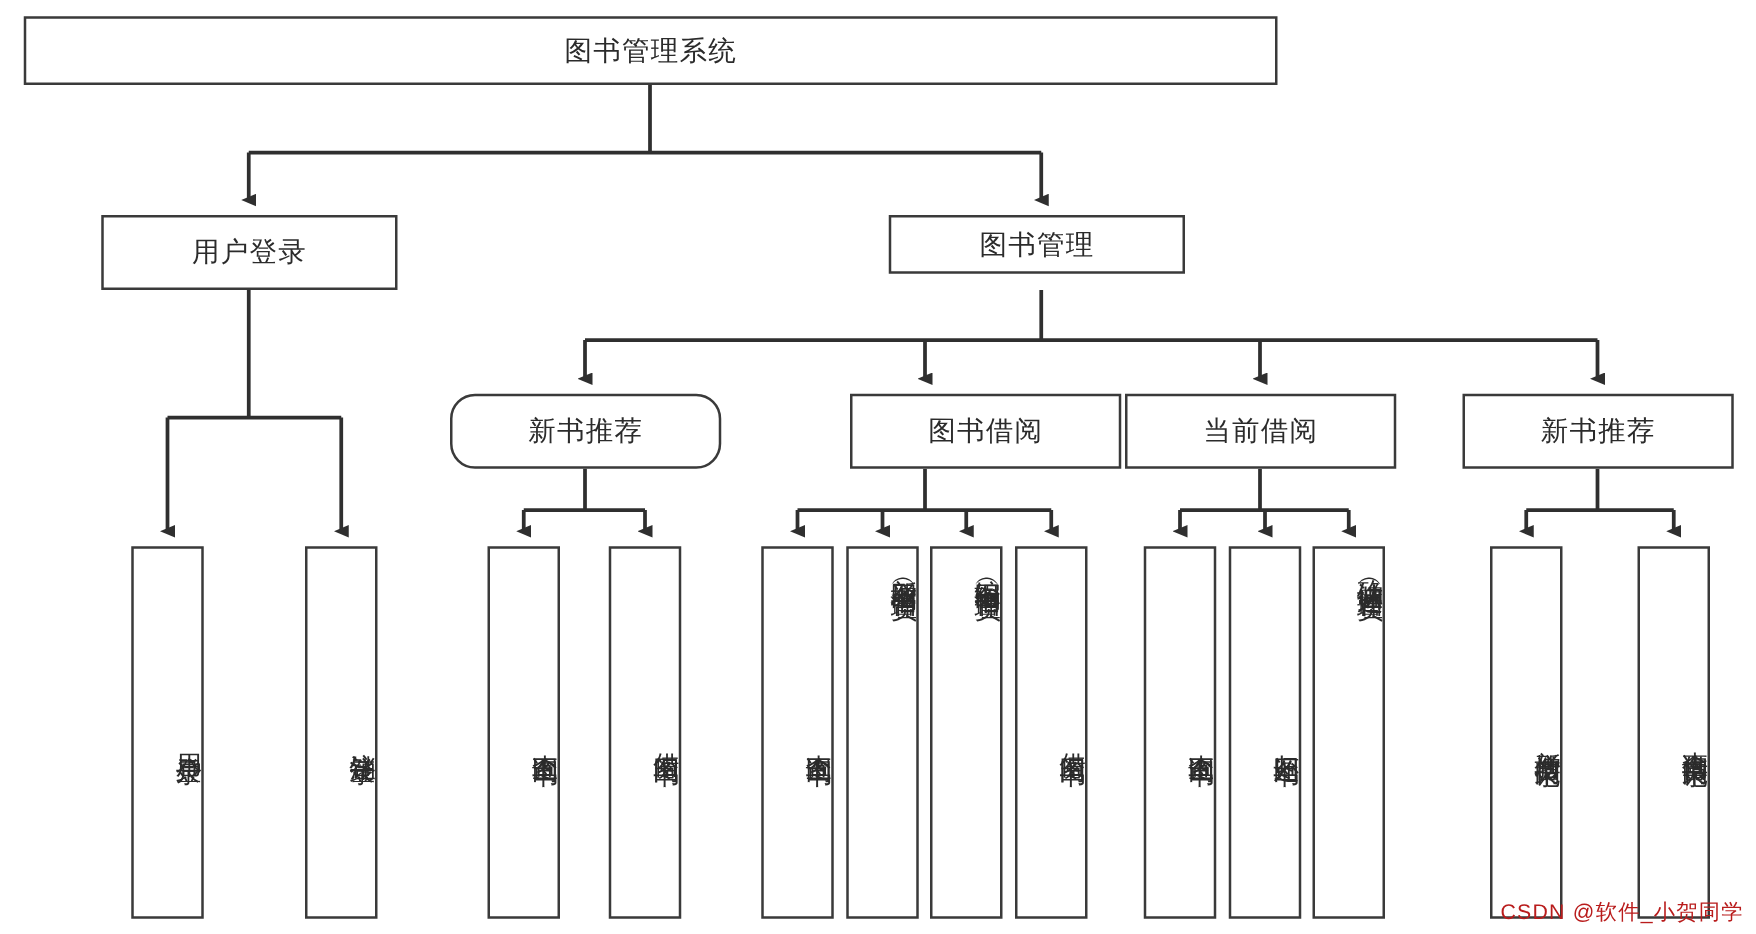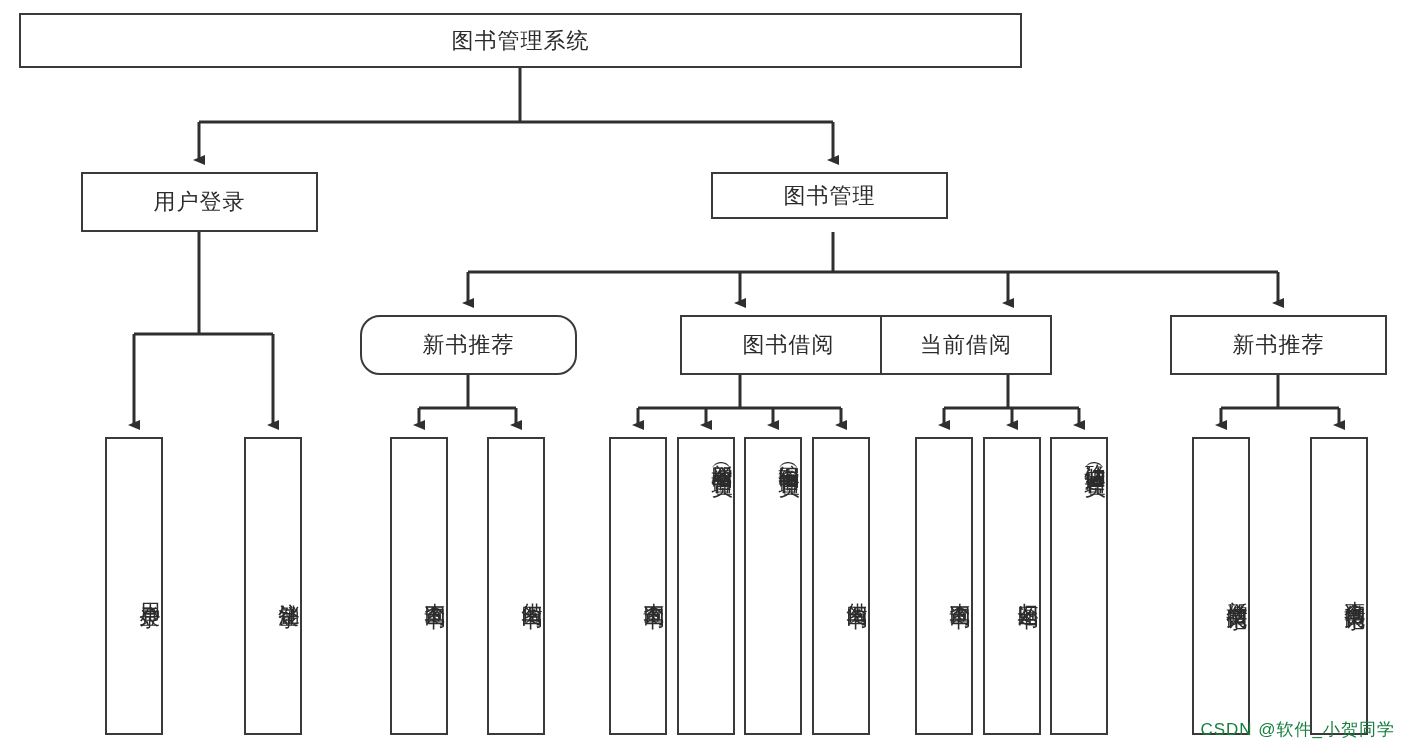--- a/index.html
+++ b/index.html
@@ -43,21 +43,21 @@
     justify-content:center;
   }
   svg.wires{
     position:absolute;left:0;top:0;width:1405px;height:747px;
     pointer-events:none;
   }
   .watermark{
     position:absolute;
     right:10px;bottom:6px;
     font-size:17px;
-    color:#15803d;
+    color:#b91c1c;
     letter-spacing:1px;
     white-space:nowrap;
     font-family:"Liberation Sans","DejaVu Sans",sans-serif;
   }
 </style>
 </head>
 <body>
 
 <div id="diagram">
 
@@ -111,21 +111,21 @@
     </g>
   </svg>
 
   <div class="node horiz" style="left:19px;top:13px;width:1003px;height:55px;">图书管理系统</div>
 
   <div class="node horiz" style="left:81px;top:172px;width:237px;height:60px;">用户登录</div>
   <div class="node horiz" style="left:711px;top:172px;width:237px;height:47px;">图书管理</div>
 
   <div class="node horiz" style="left:360px;top:315px;width:217px;height:60px;border-radius:20px;">新书推荐</div>
   <div class="node horiz" style="left:632px;top:315px;width:217px;height:60px;margin-left:48px;">图书借阅</div>
-  <div class="node horiz" style="left:880px;top:315px;width:172px;height:60px;">当前借阅</div>
+  <div class="node horiz" style="left:900px;top:315px;width:217px;height:60px;">当前借阅</div>
   <div class="node horiz" style="left:1170px;top:315px;width:217px;height:60px;">新书推荐</div>
 
   <div class="node vert center" style="left:105px;top:437px;width:58px;height:298px;">用户登录</div>
   <div class="node vert center" style="left:244px;top:437px;width:58px;height:298px;">注销登录</div>
 
   <div class="node vert center" style="left:390px;top:437px;width:58px;height:298px;">查询图书</div>
   <div class="node vert center" style="left:487px;top:437px;width:58px;height:298px;">借阅图书</div>
 
   <div class="node vert center" style="left:609px;top:437px;width:58px;height:298px;">查询图书</div>
   <div class="node vert" style="left:677px;top:437px;width:58px;height:298px;">新增图书（管理员）</div>

